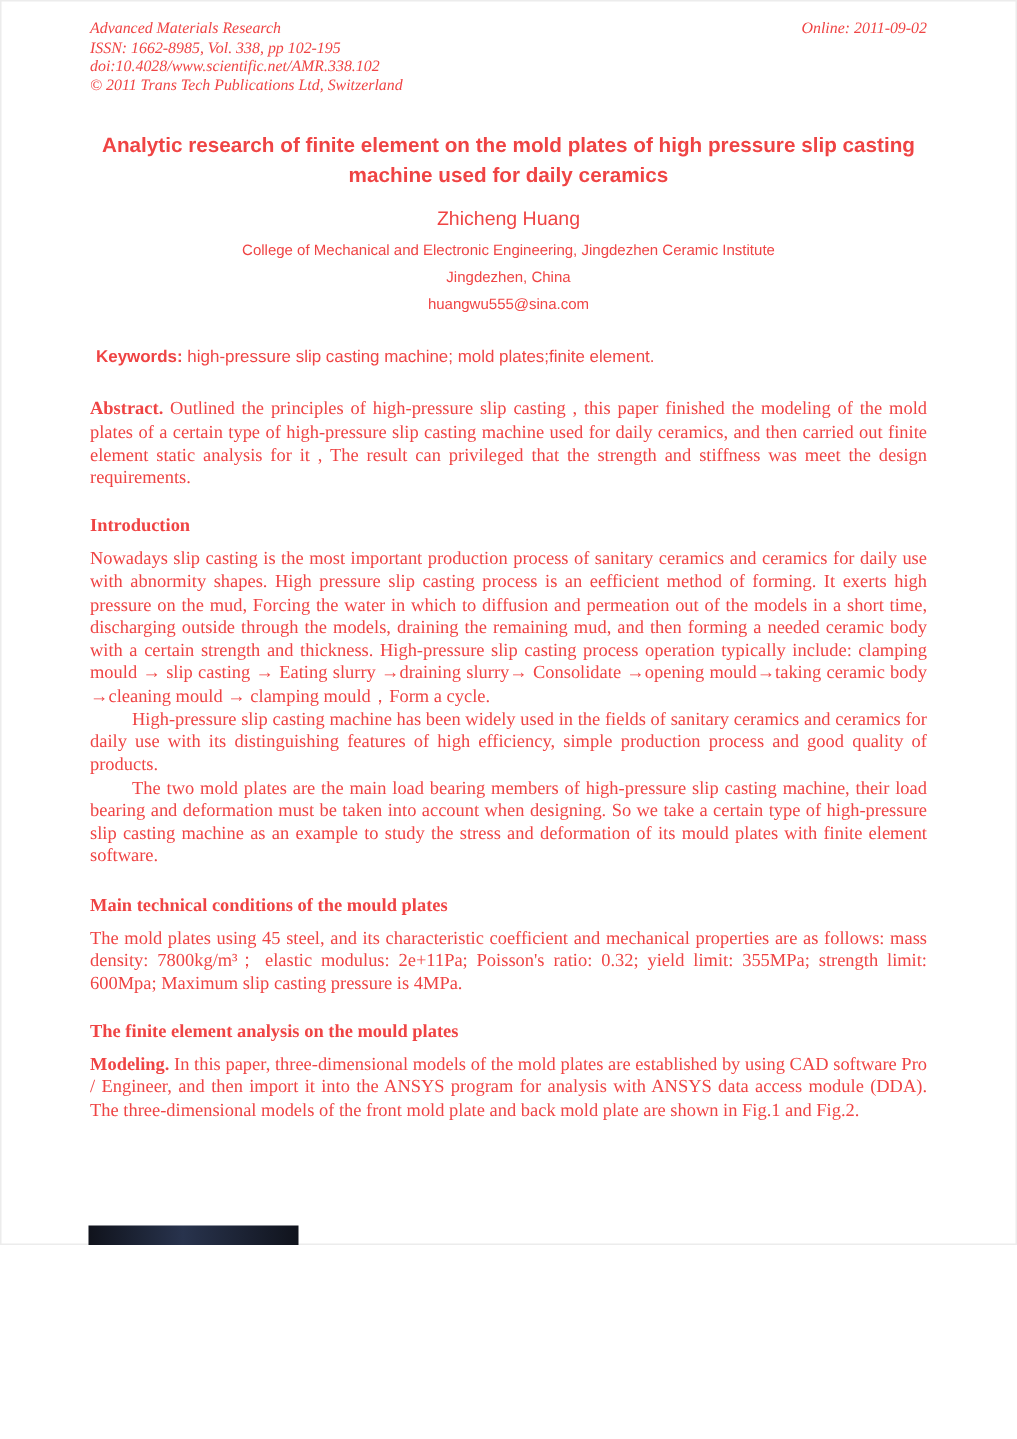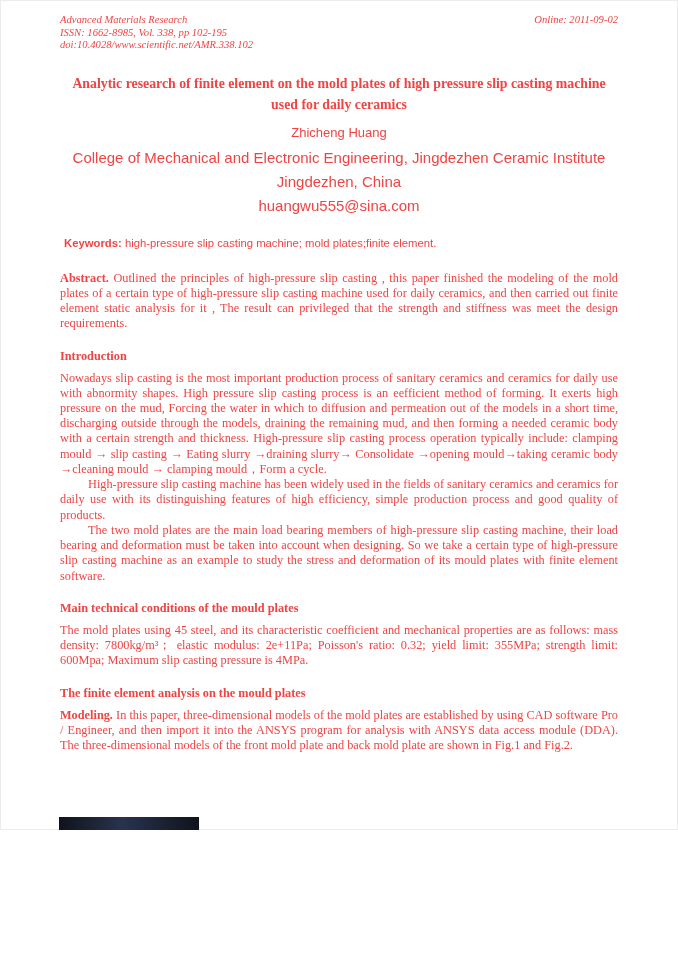--- a/index.html
+++ b/index.html
@@ -26,37 +26,37 @@
     font-style: italic;
     font-size: 10.6px;
     line-height: 1.2;
   }
   .header-left div { white-space: nowrap; }
   .header-right { white-space: nowrap; }
 
   .title {
     margin: 22px 0 0 0;
     text-align: center;
-    font-family: Liberation Serif, serif;
+    font-family: Liberation Sans, sans-serif;
     font-weight: bold;
     font-size: 13.8px;
     line-height: 1.48;
     padding: 0 6px;
   }
   .author {
     margin-top: 10px;
     text-align: center;
     font-family: "Liberation Sans", sans-serif;
     font-size: 13px;
   }
   .affil {
     margin-top: 9px;
     text-align: center;
     font-family: "Liberation Sans", sans-serif;
-    font-size: 15px;
+    font-size: 10px;
   }
   .affil + .affil { margin-top: 7px; text-align: center; }
 
   .keywords {
     margin: 22px 0 0 4px;
     font-family: "Liberation Sans", sans-serif;
     font-size: 11.3px;
     line-height: 1.3;
   }
   .abstract {
@@ -91,20 +91,21 @@
 </head>
 <body>
 
 <div class="page">
 
   <div class="header">
     <div class="header-left">
       <div>Advanced Materials Research</div>
       <div>ISSN: 1662-8985, Vol. 338, pp 102-195</div>
       <div>doi:10.4028/www.scientific.net/AMR.338.102</div>
+      <div>© 2011 Trans Tech Publications Ltd, Switzerland</div>
     </div>
     <div class="header-right">Online: 2011-09-02</div>
   </div>
 
   <h1 class="title">Analytic research of finite element on the mold plates of high pressure slip casting machine used for daily ceramics</h1>
 
   <div class="author">Zhicheng Huang</div>
   <div class="affil">College of Mechanical and Electronic Engineering, Jingdezhen Ceramic Institute</div>
   <div class="affil">Jingdezhen, China</div>
   <div class="affil">huangwu555@sina.com</div>

